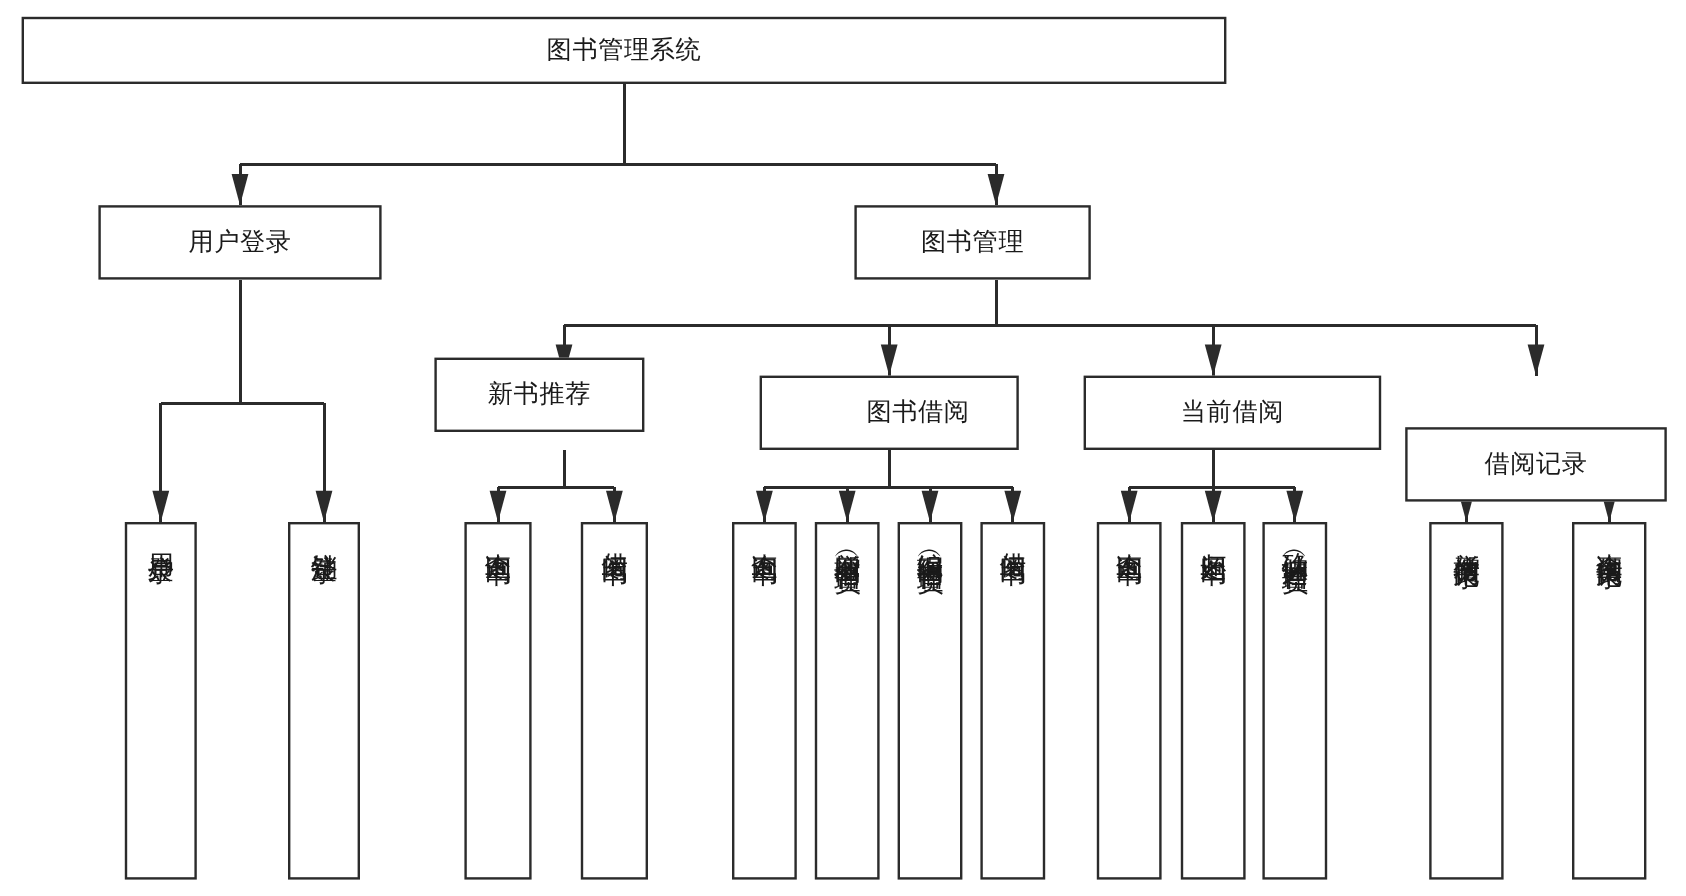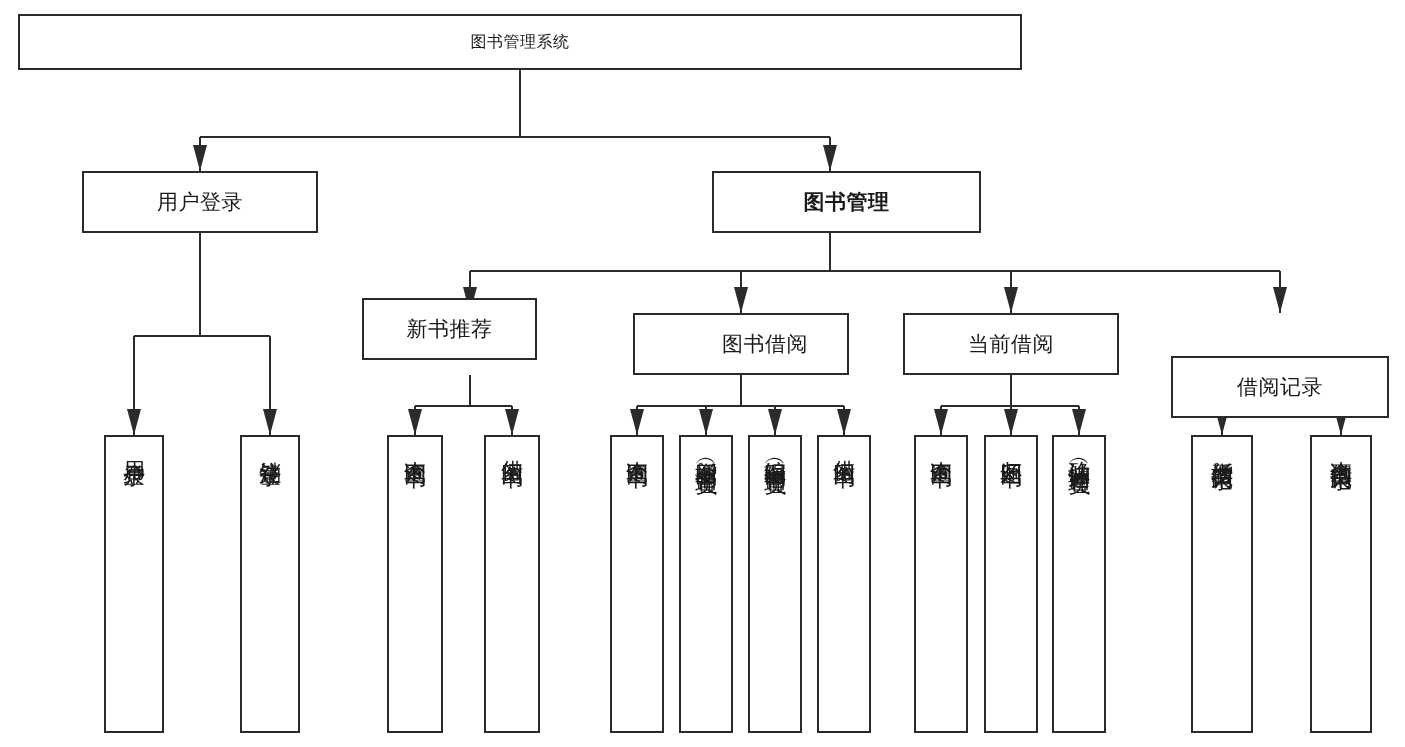--- a/index.html
+++ b/index.html
@@ -41,21 +41,21 @@
     text-align: center;
     line-height: 1.12;
   }
   
   .node.horiz .label {
     writing-mode: horizontal-tb;
     font-size: 21px;
     letter-spacing: 0.5px;
   }
   .node.root .label {
-    font-size: 16px;
+    font-size: 21px;
   }
   
   .node.vert {
     align-items: flex-start;
     justify-content: center;
     padding-top: 6px;
   }
   .node.vert .label {
     writing-mode: vertical-rl;
     text-orientation: upright;
@@ -135,30 +135,30 @@
       <path d="M 1334 409 L 1348 409 L 1341 435 Z" fill="#2b2b2b"></path>
     </svg>
 
   <div id="nodes">
       <div class="node horiz root" style="left: 18px; top: 14px; width: 1004px; height: 56px;">
         <span class="label">图书管理系统</span>
       </div>
       <div class="node horiz" style="left: 82px; top: 171px; width: 236px; height: 62px;">
         <span class="label">用户登录</span>
       </div>
-      <div class="node horiz" style="left: 712px; top: 171px; width: 269px; height: 62px; font-weight: bold;">
+      <div class="node horiz" style="left: 712px; top: 171px; width: 197px; height: 62px;">
         <span class="label">图书管理</span>
       </div>
       <div class="node horiz" style="left: 362px; top: 298px; width: 175px; height: 62px;">
         <span class="label">新书推荐</span>
       </div>
       <div class="node horiz" style="left: 633px; top: 313px; width: 216px; height: 62px; padding-left: 48px;">
         <span class="label">图书借阅</span>
       </div>
-      <div class="node horiz" style="left: 903px; top: 313px; width: 216px; height: 62px;">
+      <div class="node horiz" style="left: 903px; top: 313px; width: 248px; height: 62px;">
         <span class="label">当前借阅</span>
       </div>
       <div class="node horiz" style="left: 1171px; top: 313px; width: 218px; height: 62px; margin-top: 43px;">
         <span class="label">借阅记录</span>
       </div>
       <div class="node vert" style="left: 104px; top: 435px; width: 60px; height: 298px;">
         <span class="label">用户登录</span>
       </div>
       <div class="node vert" style="left: 240px; top: 435px; width: 60px; height: 298px;">
         <span class="label">注销登录</span>

